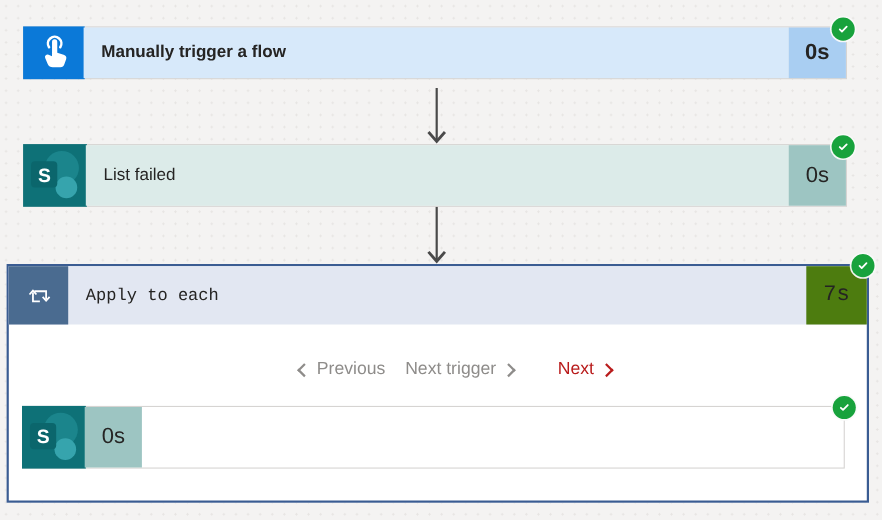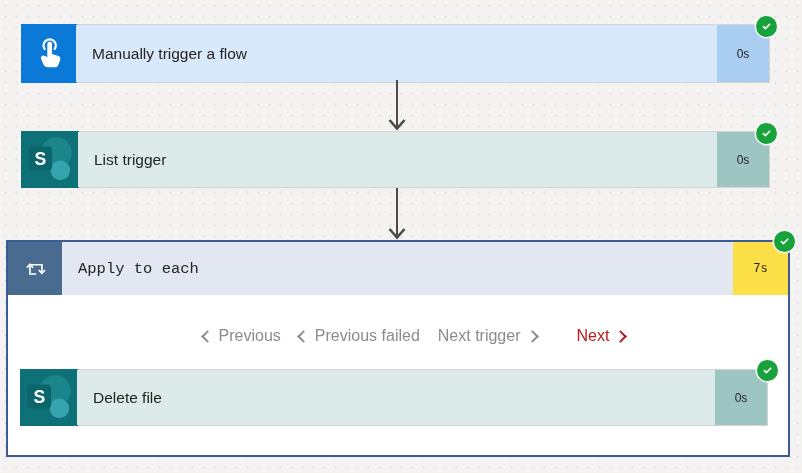--- a/index.html
+++ b/index.html
@@ -24,21 +24,21 @@
   .card-icon {
     flex:0 0 56px; display:flex; align-items:center; justify-content:center;
     margin:-1px; width:58px;
   }
   .card-title {
     flex:1 1 auto; display:flex; align-items:center;
     padding-left:16px; font-size:15.5px; color:#252423; white-space:nowrap;
   }
   .card-duration {
     flex:0 0 52px; display:flex; align-items:center; justify-content:center;
-    font-size:12px; color:#252423;
+    font-size:20px; color:#252423;
   }
 
   
   .theme-trigger .card-icon   { background:#0b79d8; }
   .theme-trigger .card-title  { background:#d7e9fa; }
   .theme-trigger .card-duration { background:#a9cef2; }
 
   .theme-sharepoint .card-icon   { background:#0e7177; }
   .theme-sharepoint .card-title  { background:#dcebe9; }
   .theme-sharepoint .card-duration { background:#9dc5c2; }
@@ -56,21 +56,21 @@
   
   .loop-container {
     position:absolute; left:6px; top:240px; width:784px; height:217px;
     background:#fff; border:2px solid #3a5c92;
   }
   .loop-header {
     display:flex; align-items:stretch; height:53px; background:#e2e7f2;font-family:Liberation Mono, monospace;
   }
   .loop-header .card-icon { flex:0 0 54px; width:54px; margin:0; background:#4a6b90; }
   .loop-header .card-title { background:transparent; }
-  .loop-header .card-duration { flex:0 0 55px; background:#fde047; }
+  .loop-header .card-duration { flex:0 0 55px; background:#4d7c0f; }
 
   
   .pagination {
     position:absolute; left:0; right:0; top:74px; height:40px;
     display:flex; align-items:center; justify-content:center; gap:18px;
     font-size:16px;
     padding-left:32px;
   }
   .pg-item { display:inline-flex; align-items:center; gap:7px; white-space:nowrap; }
   .pg-disabled { color:#8e8c8a; cursor:default; }
@@ -85,21 +85,21 @@
   }
 
   
   .inner-card { left:12px; top:127px; width:748px; height:57px; }
 </style>
 </head>
 <body>
 
 <div class="canvas">
 
-  <div class="flow-card theme-trigger" style="left:21px; top:24px; width:749px; height:59px;">
+  <div class="flow-card theme-trigger" style="left:21px; top:24px; width:749px; height:48px;font-weight:bold;">
     <div class="card-icon">
       <svg width="38" height="38" viewBox="0 0 56 56" aria-hidden="true">
         <path d="M21.5 20.5 A9 9 0 1 1 36.5 20.5" stroke="#fff" stroke-width="3.4" fill="none" stroke-linecap="round"></path>
         <path d="M25.5 13.5 a3.5 3.5 0 0 1 7 0 V28 l8.5 2.5 a5 5 0 0 1 3.4 6.2 L42 43.5 a5.5 5.5 0 0 1 -5.3 4 H26.5 a7.5 7.5 0 0 1 -6.8 -4.4 L16.3 35 a3.4 3.4 0 0 1 4.6 -4.4 l4.6 2 Z" fill="#fff"></path>
       </svg>
     </div>
     <div class="card-title">Manually trigger a flow</div>
     <div class="card-duration">0s</div>
     <div class="badge" style="top:-9px; right:-8px;">
       <svg width="13" height="13" viewBox="0 0 21 21">
@@ -115,21 +115,21 @@
 
   <div class="flow-card theme-sharepoint" style="left:21px; top:131px; width:749px; height:57px;">
     <div class="card-icon">
       <svg width="58" height="58" viewBox="0 0 56 56" aria-hidden="true">
         <circle cx="34" cy="21" r="15" fill="#1b858c"></circle>
         <circle cx="38" cy="38" r="9.5" fill="#36a4ad"></circle>
         <rect x="7" y="15" width="23" height="23" rx="3.5" fill="#0b666c"></rect>
         <text x="13" y="33" fill="#fff" font-size="17" font-weight="bold" font-family="Liberation Sans, DejaVu Sans, sans-serif">S</text>
       </svg>
     </div>
-    <div class="card-title">List trigger</div>
+    <div class="card-title">List failed</div>
     <div class="card-duration">0s</div>
     <div class="badge" style="top:-9px; right:-8px;">
       <svg width="13" height="13" viewBox="0 0 21 21">
           <path d="M5.5 10.8 l3.2 3.2 l7-7.2" stroke="#fff" stroke-width="2.6" fill="none" stroke-linecap="round" stroke-linejoin="round"></path>
         </svg>
     </div>
   </div>
 
   <svg class="arrow" style="top:188px;" width="18" height="52" viewBox="0 0 18 52">
     <path d="M9 0 V49" stroke="#4a4a4a" stroke-width="2" fill="none"></path>
@@ -156,43 +156,38 @@
           <path d="M5.5 10.8 l3.2 3.2 l7-7.2" stroke="#fff" stroke-width="2.6" fill="none" stroke-linecap="round" stroke-linejoin="round"></path>
         </svg>
     </div>
 
     <div class="pagination">
       <span class="pg-item pg-disabled">
         <span class="chev chev-left"></span>
         <span>Previous</span>
       </span>
       <span class="pg-item pg-disabled">
-        <span class="chev chev-left"></span>
-        <span>Previous failed</span>
-      </span>
-      <span class="pg-item pg-disabled">
         <span>Next trigger</span>
         <span class="chev chev-right"></span>
       </span>
       <span class="pg-item pg-active">
         <span>Next</span>
         <span class="chev chev-right"></span>
       </span>
     </div>
 
     <div class="flow-card theme-sharepoint inner-card">
       <div class="card-icon">
         <svg width="58" height="58" viewBox="0 0 56 56" aria-hidden="true">
           <circle cx="34" cy="21" r="15" fill="#1b858c"></circle>
           <circle cx="38" cy="38" r="9.5" fill="#36a4ad"></circle>
           <rect x="7" y="15" width="23" height="23" rx="3.5" fill="#0b666c"></rect>
           <text x="13" y="33" fill="#fff" font-size="17" font-weight="bold" font-family="Liberation Sans, DejaVu Sans, sans-serif">S</text>
         </svg>
       </div>
-      <div class="card-title">Delete file</div>
       <div class="card-duration">0s</div>
       <div class="badge" style="top:-10px; right:-11px;">
         <svg width="13" height="13" viewBox="0 0 21 21">
             <path d="M5.5 10.8 l3.2 3.2 l7-7.2" stroke="#fff" stroke-width="2.6" fill="none" stroke-linecap="round" stroke-linejoin="round"></path>
           </svg>
       </div>
     </div>
 
   </div>
 </div>

